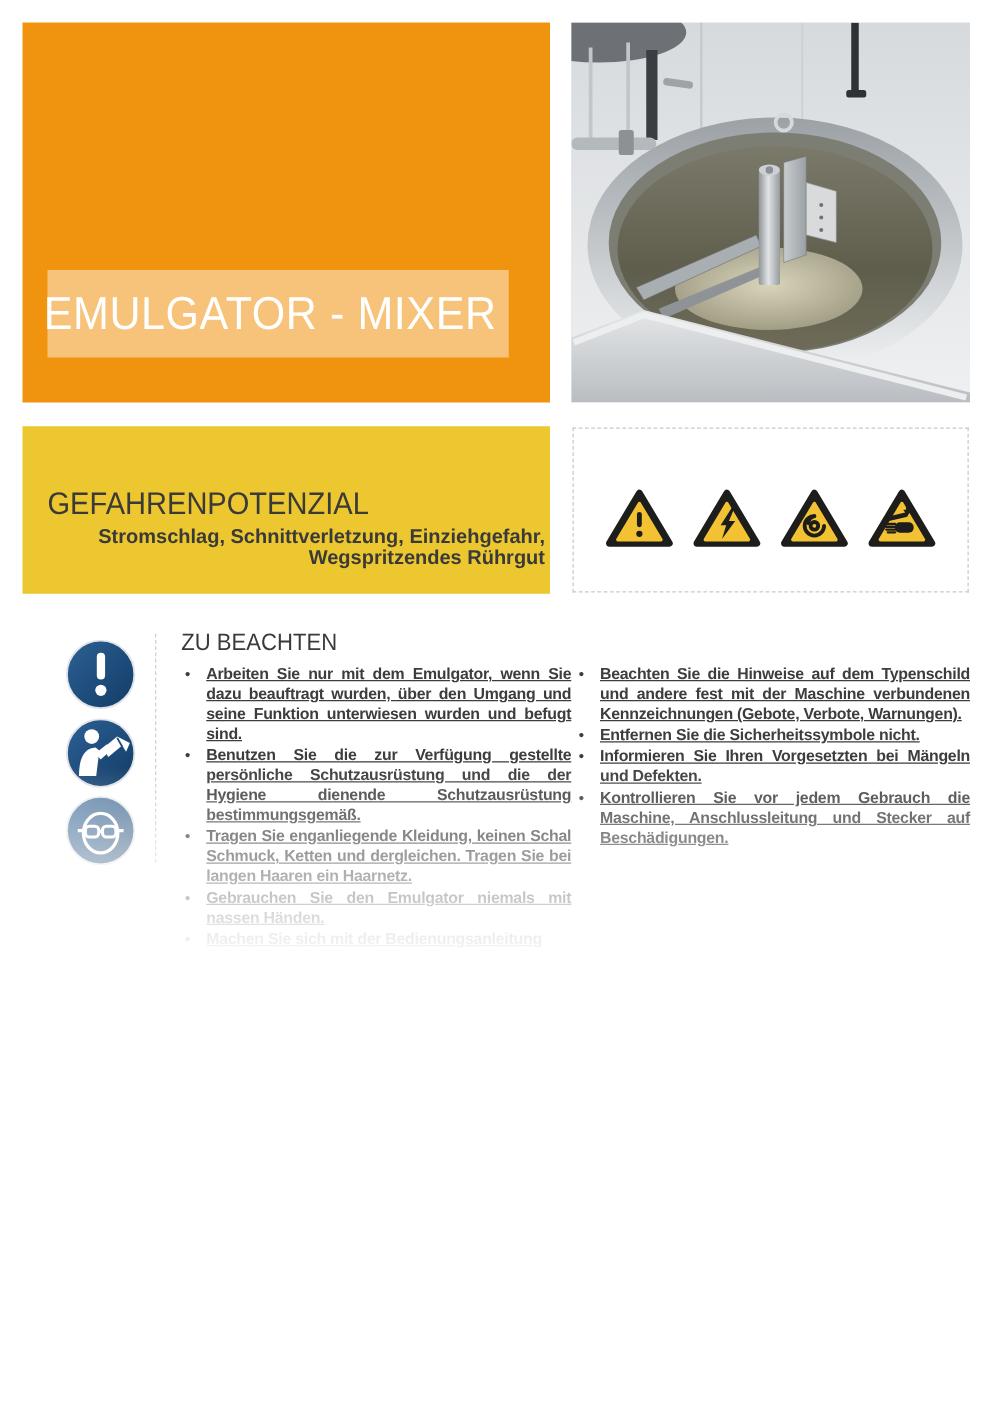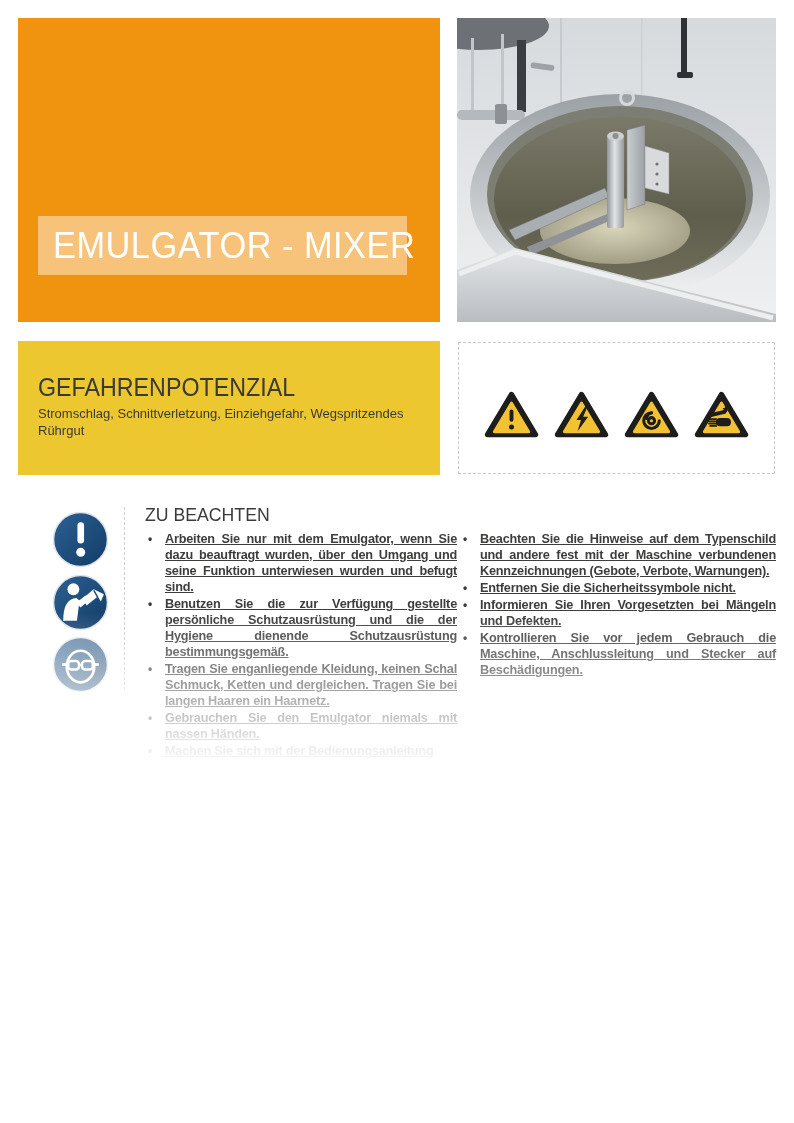--- a/index.html
+++ b/index.html
@@ -10,42 +10,42 @@
     font-family:"Liberation Sans", sans-serif; color:#3c3c3b;
   }
   .cond { transform:scaleX(.93); transform-origin:0 50%; white-space:nowrap; }
 
   
   .orange-panel {
     position:absolute; left:18px; top:18px; width:422px; height:304px;
     background:#F0930E;
   }
   .title-band {
-    position:absolute; left:20px; top:198px; width:369px; height:59px;
+    position:absolute; left:20px; top:198px; width:369px; height:70px;
     background:rgba(255,255,255,0.45);
-    display:flex; align-items:center; padding-left:15px;
+    display:flex; align-items:center; padding-left:15px;justify-content:center;
   }
   .page-title {
     font-size:37px; font-weight:400; color:#ffffff; letter-spacing:.5px;
   }
   .photo-frame {
     position:absolute; left:457px; top:18px; width:319px; height:304px;
     overflow:hidden; background:#dfe2e5;
   }
   .photo-frame svg { display:block; }
 
   
   .yellow-panel {
     position:absolute; left:18px; top:341px; width:422px; height:134px;
-    background:#ECC72F; padding:32px 18px 0 20px;
+    background:#ECC72F; padding:48px 18px 0 20px;
   }
   .hazard-heading { font-size:25px; font-weight:400; color:#3a3a39; }
   .hazard-subtitle {
     margin-top:3px; width:398px;
-    font-size:13px; line-height:17px; font-weight:400; color:#3a3a39;
+    font-size:16px; line-height:17px; font-weight:700; color:#3a3a39;text-align:right;
   }
   .signs-box {
     position:absolute; left:458px; top:342px; width:317px; height:132px;
     border:1px dashed #c9c9c9; background:#ffffff;
     display:flex; align-items:center; justify-content:center; gap:13px;
     padding-top:12px;
   }
   .tri { width:57px; height:50px; }
 
   

